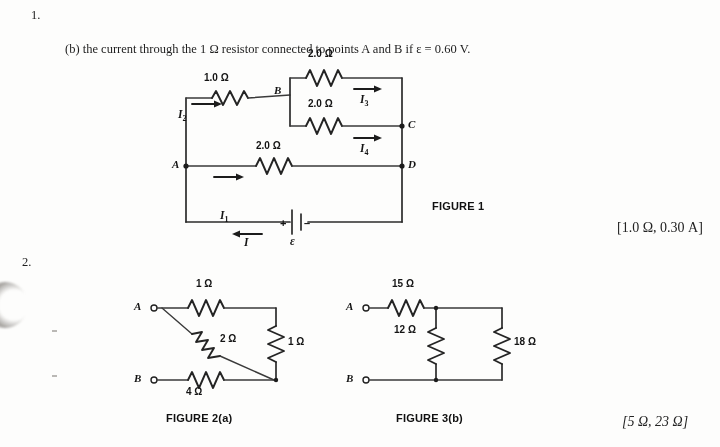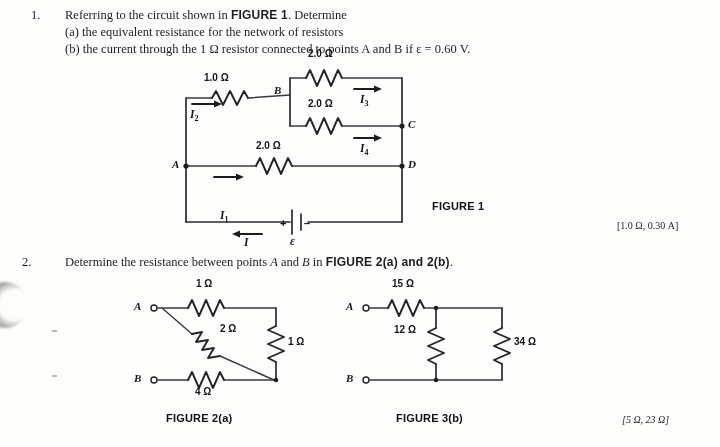--- a/index.html
+++ b/index.html
@@ -51,21 +51,21 @@
     font-size: 12.5px;
     line-height: 15px;
     color: #1d1d1d;
     white-space: nowrap;
   }
   .q-line b { font-family: "Liberation Sans", sans-serif; font-size: 12px; font-weight: bold; letter-spacing: .2px;}
   .ital { font-style: italic; }
 
   .answer {
     position: absolute;
-    font-size: 10px;
+    font-size: 14px;
     color: #232323;
     white-space: nowrap;
   }
   .fig-caption {
     position: absolute;
     font-family: "Liberation Sans", sans-serif;
     font-size: 11px;
     font-weight: bold;
     letter-spacing: .2px;
     color: #111;
@@ -153,25 +153,21 @@
 <body>
 
 <div class="page">
 
   <div class="scan-blob"></div>
   <div class="scan-tick" style="left:52px; top:330px;"></div>
   <div class="scan-tick" style="left:52px; top:375px;"></div>
 
   <div class="q-num" style="left:31px; top:8px;">1.</div>
 
-  <div class="q-line" style="left:65px; top:8px;">
-    <span>Referring to the circuit shown in </span><b>FIGURE 1</b><span>. Determine</span>
-  </div>
-
-  <div class="q-line" style="left:65px; top:25px;">(a)  the equivalent resistance for the network of resistors</div>
+
 
   <div class="q-line" style="left:65px; top:42px;">(b)  the current through the 1 Ω resistor connected to points A and B if ε = 0.60 V.</div>
 
   <div class="circuit" style="left:178px; top:62px; width:252px; height:168px;">
     <svg width="252" height="168" viewBox="0 0 252 168">
 
       <path class="wire" d="M8,36 L8,104"></path>
       <path class="wire" d="M8,104 L8,160"></path>
 
       <path class="wire-thin" d="M8,36 L34,36"></path>
@@ -223,40 +219,37 @@
     <span class="lbl" style="left:26px; top:10px;">1.0 Ω</span>
     <span class="lbl" style="left:130px; top:-14px;">2.0 Ω</span>
     <span class="lbl" style="left:130px; top:36px;">2.0 Ω</span>
     <span class="lbl" style="left:78px; top:78px;">2.0 Ω</span>
 
     <span class="lbl-serif" style="left:96px; top:22px;">B</span>
     <span class="lbl-serif" style="left:230px; top:56px;">C</span>
     <span class="lbl-serif" style="left:230px; top:96px;">D</span>
     <span class="lbl-serif" style="left:-6px; top:96px;">A</span>
 
-    <span class="lbl-cur" style="left:12px; top:46px;text-align:right;"><span>I</span><sub>2</sub></span>
+    <span class="lbl-cur" style="left:0; top:46px;text-align:right;"><span>I</span><sub>2</sub></span>
     <span class="lbl-cur" style="left:182px; top:31px;"><span>I</span><sub>3</sub></span>
     <span class="lbl-cur" style="left:182px; top:80px;"><span>I</span><sub>4</sub></span>
     <span class="lbl-cur" style="left:42px; top:119px;margin-top:28px;"><span>I</span><sub>1</sub></span>
     <span class="lbl-cur" style="left:66px; top:174px;"><span>I</span></span>
 
     <span class="lbl-pm" style="left:102px; top:155px;">+</span>
     <span class="lbl-pm" style="left:126px; top:155px;">–</span>
     <span class="lbl-cur" style="left:112px; top:173px;">ε</span>
   </div>
 
   <div class="fig-caption" style="left:432px; top:200px;">FIGURE 1</div>
 
   <div class="answer" style="left:617px; top:220px;">[1.0 Ω, 0.30 A]</div>
 
   <div class="q-num" style="left:22px; top:255px;">2.</div>
 
-  <div class="q-line" style="left:65px; top:255px;">
-    <span>Determine the resistance between points </span><span class="ital">A</span><span> and </span><span class="ital">B</span><span> in </span><b>FIGURE 2(a) and 2(b)</b><span>.</span>
-  </div>
 
   <div class="circuit" style="left:140px; top:292px; width:180px; height:105px;">
     <svg width="180" height="105" viewBox="0 0 180 105">
 
       <circle class="term" cx="14" cy="16" r="3"></circle>
       <path class="wire-thin" d="M17,16 L48,16"></path>
 
       <path class="res" d="M48,16 L52,8 L59,24 L66,8 L73,24 L80,8 L84,16"></path>
       <path class="wire-thin" d="M84,16 L136,16"></path>
 
@@ -271,23 +264,23 @@
       <path class="wire-thin" d="M84,88 L136,88"></path>
 
       <path class="wire-thin" d="M22,16 L52,42"></path>
       <path class="res" d="M52,42 L62,40 L56,50 L68,48 L62,58 L74,56 L68,66 L80,64"></path>
       <path class="wire-thin" d="M80,64 L134,88"></path>
 
       <circle class="node" cx="136" cy="88" r="2.2"></circle>
     </svg>
 
     <span class="lbl" style="left:56px; top:-14px;">1 Ω</span>
-    <span class="lbl" style="left:80px; top:31px;">2 Ω</span>
+    <span class="lbl" style="left:80px; top:41px;">2 Ω</span>
     <span class="lbl" style="left:148px; top:44px;">1 Ω</span>
-    <span class="lbl" style="left:55px; top:94px;">4 Ω</span>
+    <span class="lbl" style="left:46px; top:94px;">4 Ω</span>
 
     <span class="lbl-serif" style="left:-6px; top:8px;">A</span>
     <span class="lbl-serif" style="left:-6px; top:80px;">B</span>
   </div>
 
   <div class="fig-caption" style="left:166px; top:412px;">FIGURE 2(a)</div>
 
   <div class="circuit" style="left:352px; top:292px; width:190px; height:105px;text-align:center;">
     <svg width="190" height="105" viewBox="0 0 190 105">
 
@@ -307,21 +300,21 @@
 
       <circle class="term" cx="14" cy="88" r="3"></circle>
       <path class="wire-thin" d="M17,88 L150,88"></path>
 
       <circle class="node" cx="84" cy="16" r="2.2"></circle>
       <circle class="node" cx="84" cy="88" r="2.2"></circle>
     </svg>
 
     <span class="lbl" style="left:40px; top:-14px;">15 Ω</span>
     <span class="lbl" style="left:42px; top:32px;">12 Ω</span>
-    <span class="lbl" style="left:162px; top:44px;">34 Ω</span>
+    <span class="lbl" style="left:162px; top:44px;">18 Ω</span>
 
     <span class="lbl-serif" style="left:-6px; top:8px;">A</span>
     <span class="lbl-serif" style="left:-6px; top:80px;">B</span>
   </div>
 
   <div class="fig-caption" style="left:396px; top:412px;">FIGURE 3(b)</div>
 
   <div class="answer" style="left:622px; top:414px;font-style:italic;">[5 Ω, 23 Ω]</div>
 
 </div>

